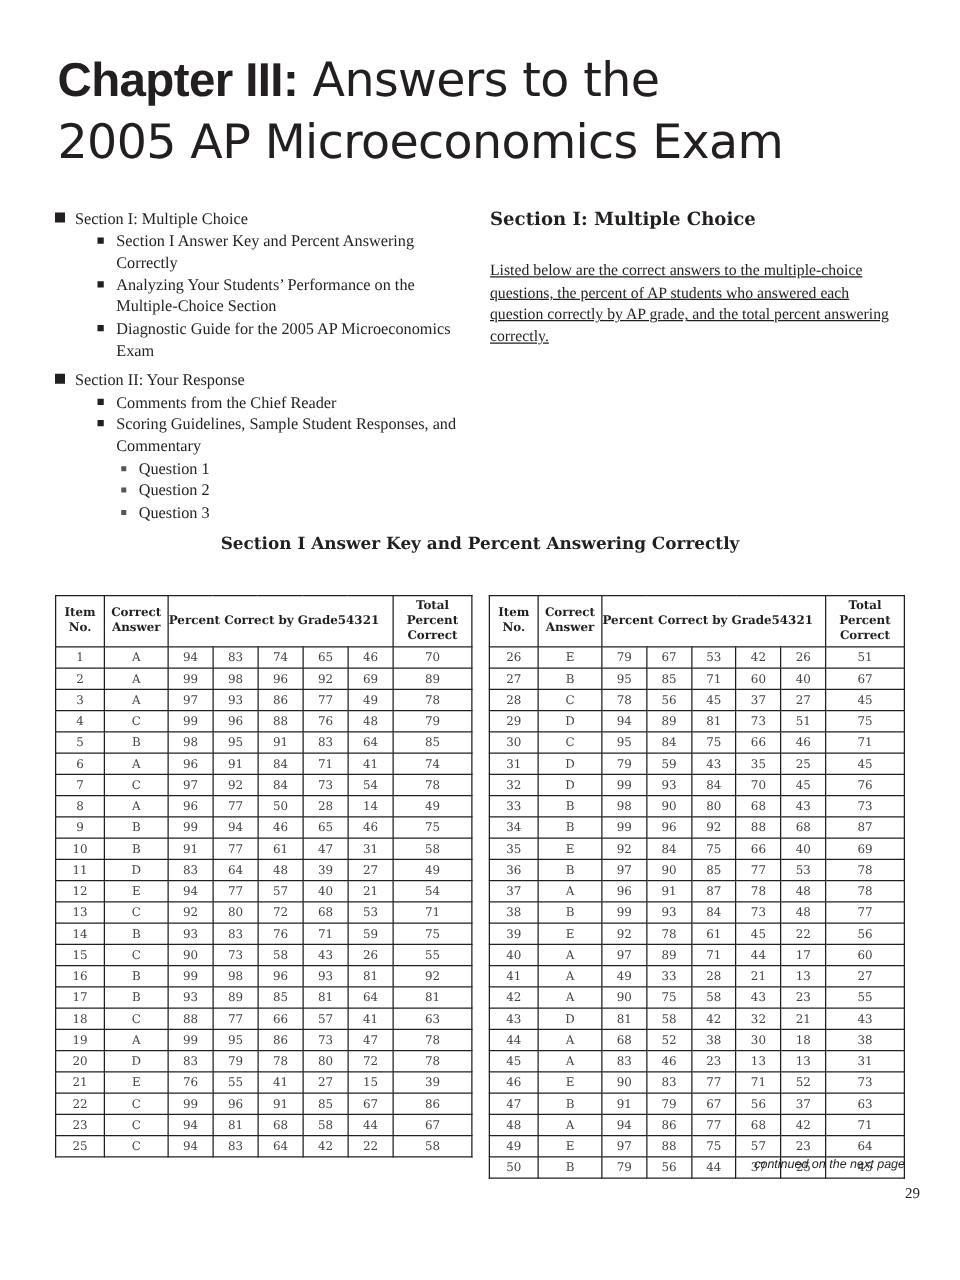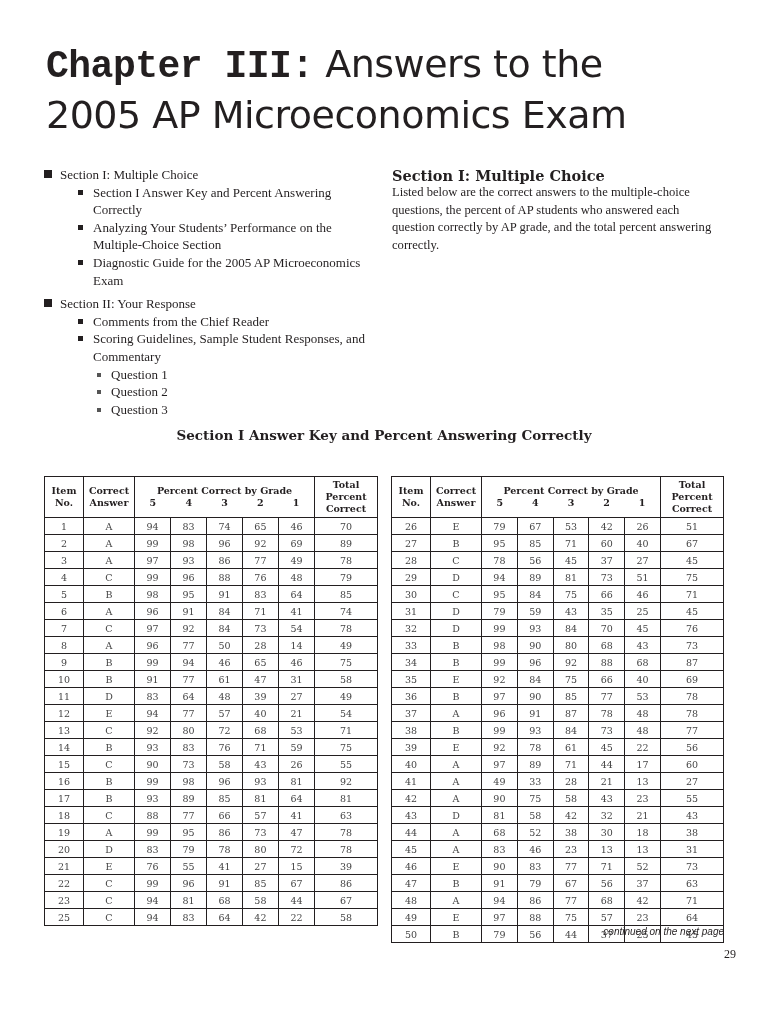--- a/index.html
+++ b/index.html
@@ -1,36 +1,36 @@
 <!DOCTYPE html>
 <html><head>
 <meta charset="utf-8">
 <style>
   html,body{margin:0;padding:0;background:#fff;}
   body{width:768px;height:1024px;position:relative;overflow:hidden;color:#231f20;}
   .title{position:absolute;left:46px;top:40px;font-family:"DejaVu Sans",sans-serif;font-size:38px;line-height:48px;font-weight:normal;letter-spacing:-0.5px;margin:0;}
-  .title b{font-weight:bold;font-family:Liberation Mono, monospace;margin-top:48px;}
+  .title b{font-weight:bold;font-family:Liberation Sans, sans-serif;margin-top:48px;}
   .toc{position:absolute;left:44px;top:166px;width:330px;font-family:"Liberation Serif",serif;font-size:13px;line-height:17.6px;}
   .toc ul{list-style:none;margin:0;padding:0;}
   .toc li{position:relative;}
   .toc .l1{padding-left:16px;margin-bottom:4px;}
   .toc .l1>.bul{position:absolute;left:0;top:4px;width:8px;height:8px;background:#231f20;}
   .toc .l2{padding-left:33px;}
   .toc .l2>.bul{position:absolute;left:18px;top:6px;width:5px;height:5px;background:#231f20;}
   .toc .l3{padding-left:51px;}
   .toc .l3>.bul{position:absolute;left:37px;top:7px;width:4px;height:4px;background:#555;}
   .section-head{position:absolute;left:392px;top:167px;font-family:"DejaVu Serif",serif;font-weight:bold;font-size:14.5px;}
-  .intro{position:absolute;left:392px;top:184px;width:330px;font-family:"Liberation Serif",serif;font-size:12.6px;line-height:17.6px;}
+  .intro{position:absolute;left:392px;top:208px;width:330px;font-family:"Liberation Serif",serif;font-size:12.6px;line-height:17.6px;text-decoration:underline;}
   .table-title{position:absolute;left:0;width:768px;top:427px;text-align:center;font-family:"DejaVu Serif",serif;font-weight:bold;font-size:13.5px;}
   table{position:absolute;top:440px;border-collapse:collapse;font-family:"DejaVu Serif",serif;font-size:9.5px;color:#444;margin-top:36px;}
   table.left{left:44px;width:334px;}
   table.right{left:391px;width:333px;}
   th{font-weight:bold;color:#231f20;font-size:9.5px;line-height:12px;border:1px solid #231f20;padding:2px 0;}
   td{border:1px solid #231f20;text-align:center;height:16px;padding:0;}
-  .gh{display:flex;flex-direction:column;}
+  .gh{display:flex;flex-direction:row;}
   .gh .row{display:flex;justify-content:space-around;}
   .cont{position:absolute;right:44px;top:926px;font-family:Liberation Sans, sans-serif;font-style:italic;font-size:10px;}
   .page-num{position:absolute;right:32px;top:947px;font-family:"Liberation Serif",serif;font-size:12px;}
 </style>
 </head>
 <body>
 
 <h1 class="title"><b>Chapter III:</b><span> Answers to the</span><br><span>2005 AP Microeconomics Exam</span></h1>
 
 <div class="toc">

